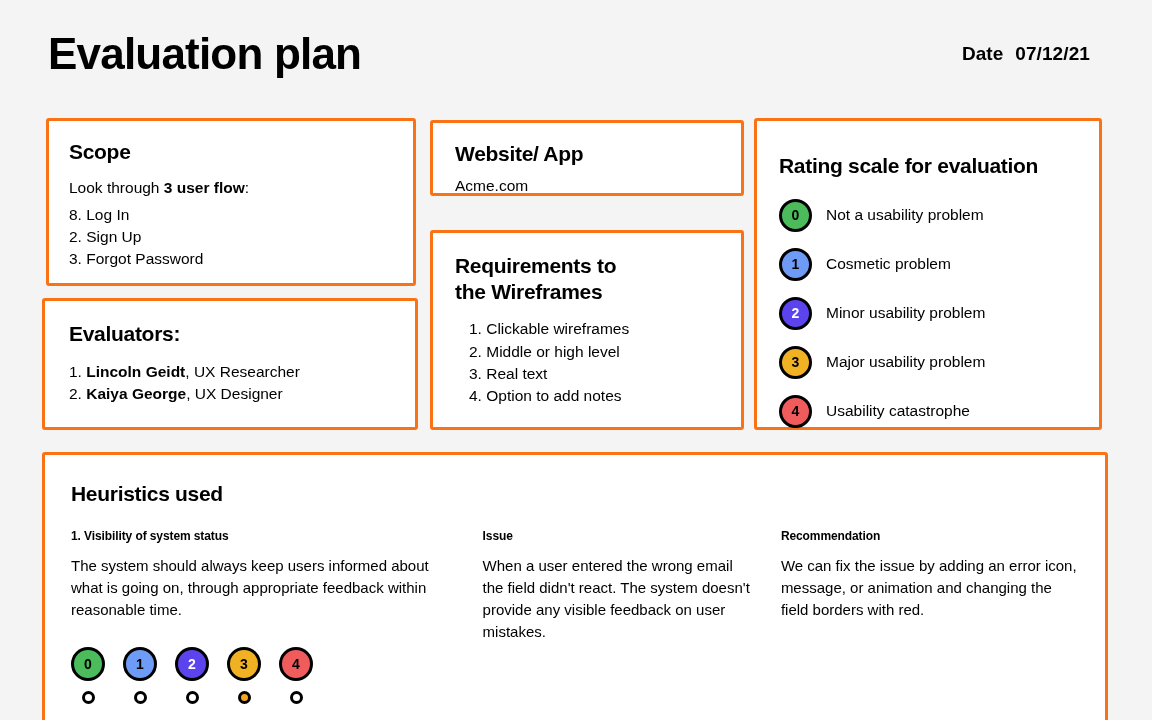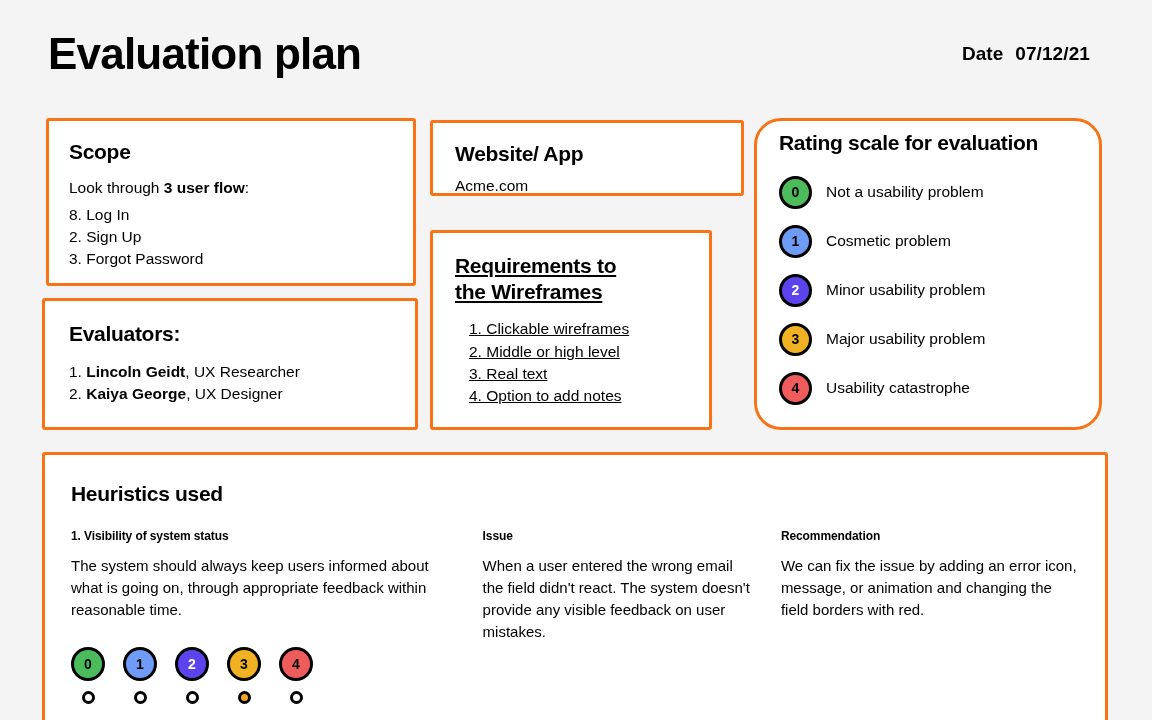--- a/index.html
+++ b/index.html
@@ -76,27 +76,27 @@
   #card-evaluators { left: 42px; top: 298px; width: 376px; height: 132px; padding: 20px 24px; }
   #card-evaluators .card-title { margin-bottom: 14px; }
   .eval-list { list-style: none; }
   .eval-list li { line-height: 1.46; }
 
   
   #card-website { left: 430px; top: 120px; width: 314px; height: 76px; padding: 18px 22px; }
   #card-website .card-title { margin-bottom: 8px; }
 
   
-  #card-requirements { left: 430px; top: 230px; width: 282px; height: 200px; padding: 20px 22px; text-decoration: underline; }
+  #card-requirements { left: 430px; top: 230px; width: 314px; height: 200px; padding: 20px 22px; }
   #card-requirements .card-title { margin-bottom: 14px; }
   .req-list { list-style: none; padding-left: 14px; }
   .req-list li { line-height: 1.44; }
 
   
-  #card-rating { left: 754px; top: 118px; width: 348px; height: 312px; padding: 9px 22px; border-radius: 27px; }
+  #card-rating { left: 754px; top: 118px; width: 348px; height: 312px; padding: 32px 22px; }
   #card-rating .card-title { margin-bottom: 12px; }
   .rating-row {
     display: flex;
     align-items: center;
     gap: 14px;
     height: 49px;
   }
   .rating-label { font-size: 15.5px; }
 
   .dot {

